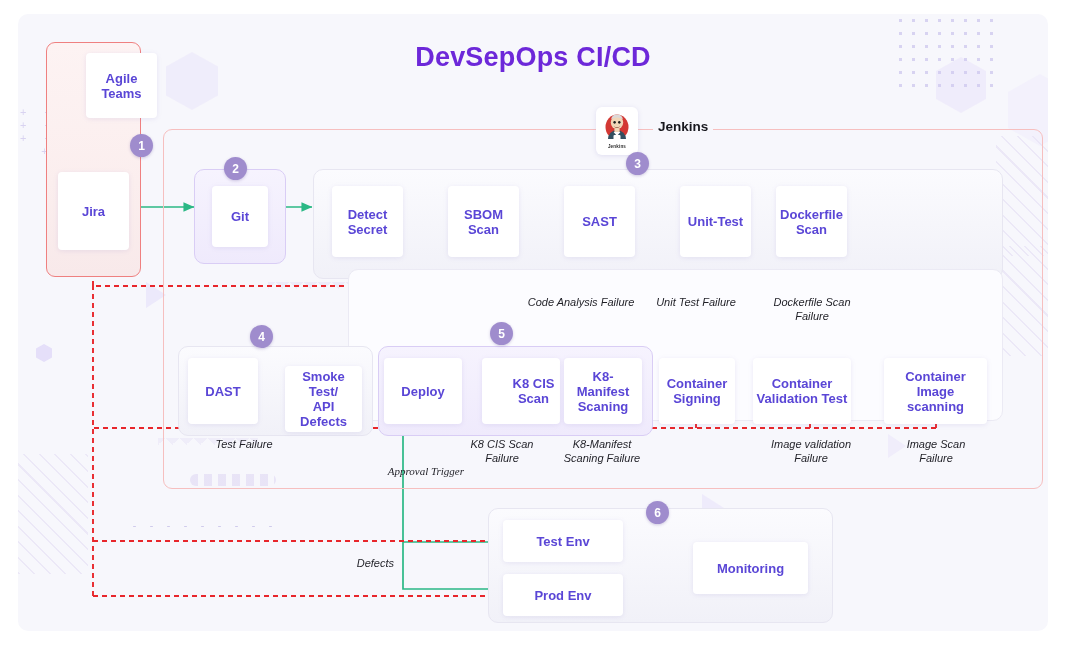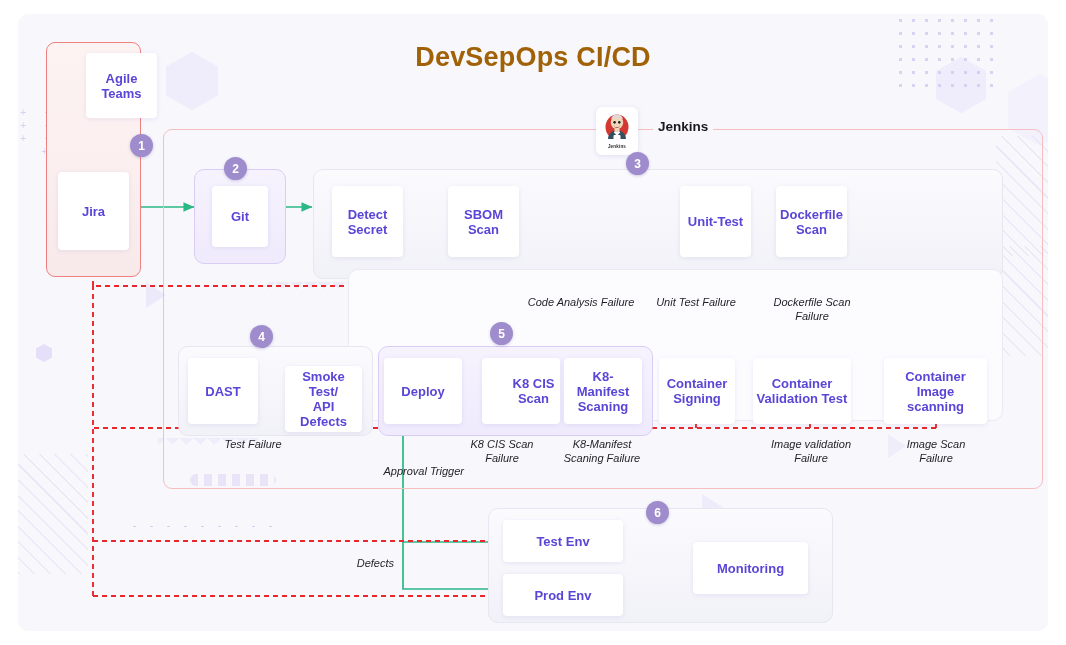--- a/index.html
+++ b/index.html
@@ -44,21 +44,21 @@
   }
   .plusgrid{
     color:rgba(215,209,240,.95);
     font-size:11px;line-height:13px;letter-spacing:4px;
     white-space:pre;
   }
 
   
   #title{
     position:absolute;left:0;top:28px;width:1030px;text-align:center;
-    font-size:27px;font-weight:bold;color:#a16207;letter-spacing:.2px;
+    font-size:27px;font-weight:bold;color:#6d28d9;letter-spacing:.2px;
   }
 
   
   .node{
     position:absolute;background:#ffffff;border-radius:4px;
     display:flex;align-items:center;justify-content:center;text-align:center;
     color:#5a46d6;font-weight:bold;font-size:13px;line-height:15px;
     box-shadow:0 1px 5px rgba(120,110,190,.13);
     padding:2px 3px;box-sizing:border-box;
   }
@@ -247,20 +247,21 @@
         <span>Detect</span><br>
         <span>Secret</span>
       </span>
     </div>
     <div class="node" style="left:430px;top:172px;width:71px;height:71px;">
       <span>
         <span>SBOM</span><br>
         <span>Scan</span>
       </span>
     </div>
+    <div class="node" style="left:546px;top:172px;width:71px;height:71px;">SAST</div>
     <div class="node" style="left:662px;top:172px;width:71px;height:71px;">Unit-Test</div>
     <div class="node" style="left:758px;top:172px;width:71px;height:71px;">
       <span>
         <span>Dockerfile</span><br>
         <span>Scan</span>
       </span>
     </div>
 
     <div class="grp grp-plain" style="left:330px;top:255px;width:655px;height:152px;"></div>
     <div class="grp grp-grey" style="left:160px;top:332px;width:195px;height:90px;"></div>
@@ -321,34 +322,34 @@
     <div class="badge" style="left:472px;top:308px;">5</div>
     <div class="badge" style="left:628px;top:487px;">6</div>
 
     <div class="flabel" style="left:490px;top:281px;width:146px;">Code Analysis Failure</div>
     <div class="flabel" style="left:618px;top:281px;width:120px;">Unit Test Failure</div>
     <div class="flabel" style="left:734px;top:281px;width:120px;">
       <span>Dockerfile Scan</span><br>
       <span>Failure</span>
     </div>
 
-    <div class="flabel" style="left:175px;top:423px;width:120px;">Test Failure</div>
+    <div class="flabel" style="left:166px;top:423px;width:120px;">Test Failure</div>
     <div class="flabel" style="left:425px;top:423px;width:118px;">
       <span>K8 CIS Scan</span><br>
       <span>Failure</span>
     </div>
     <div class="flabel" style="left:524px;top:423px;width:120px;">
       <span>K8-Manifest</span><br>
       <span>Scaning Failure</span>
     </div>
     <div class="flabel" style="left:724px;top:423px;width:138px;">
       <span>Image validation</span><br>
       <span>Failure</span>
     </div>
     <div class="flabel" style="left:858px;top:423px;width:120px;">
       <span>Image Scan</span><br>
       <span>Failure</span>
     </div>
 
-    <div class="flabel" style="left:326px;top:450px;width:120px;text-align:right;">Approval Trigger</div>
+    <div class="flabel" style="left:326px;top:450px;width:120px;text-align:right;font-family:Liberation Serif, serif;">Approval Trigger</div>
     <div class="flabel" style="left:300px;top:542px;width:76px;text-align:right;">Defects</div>
   </div>
 </div>
 
 </body></html>

